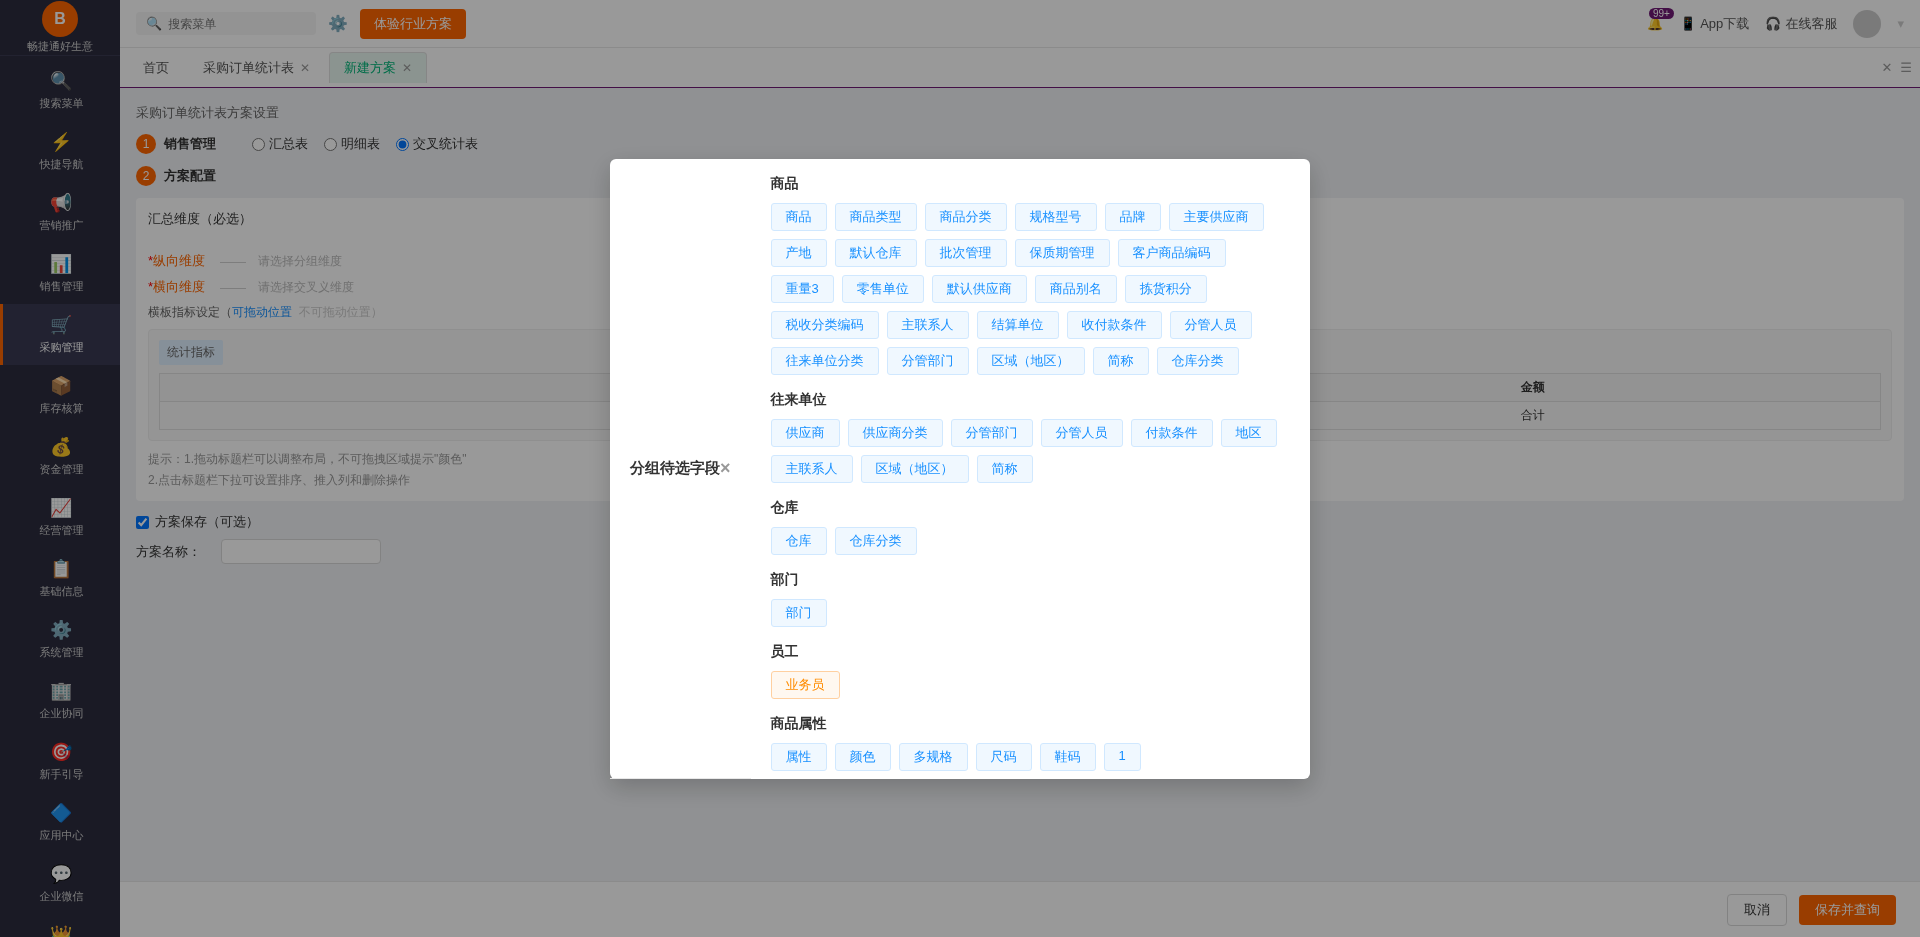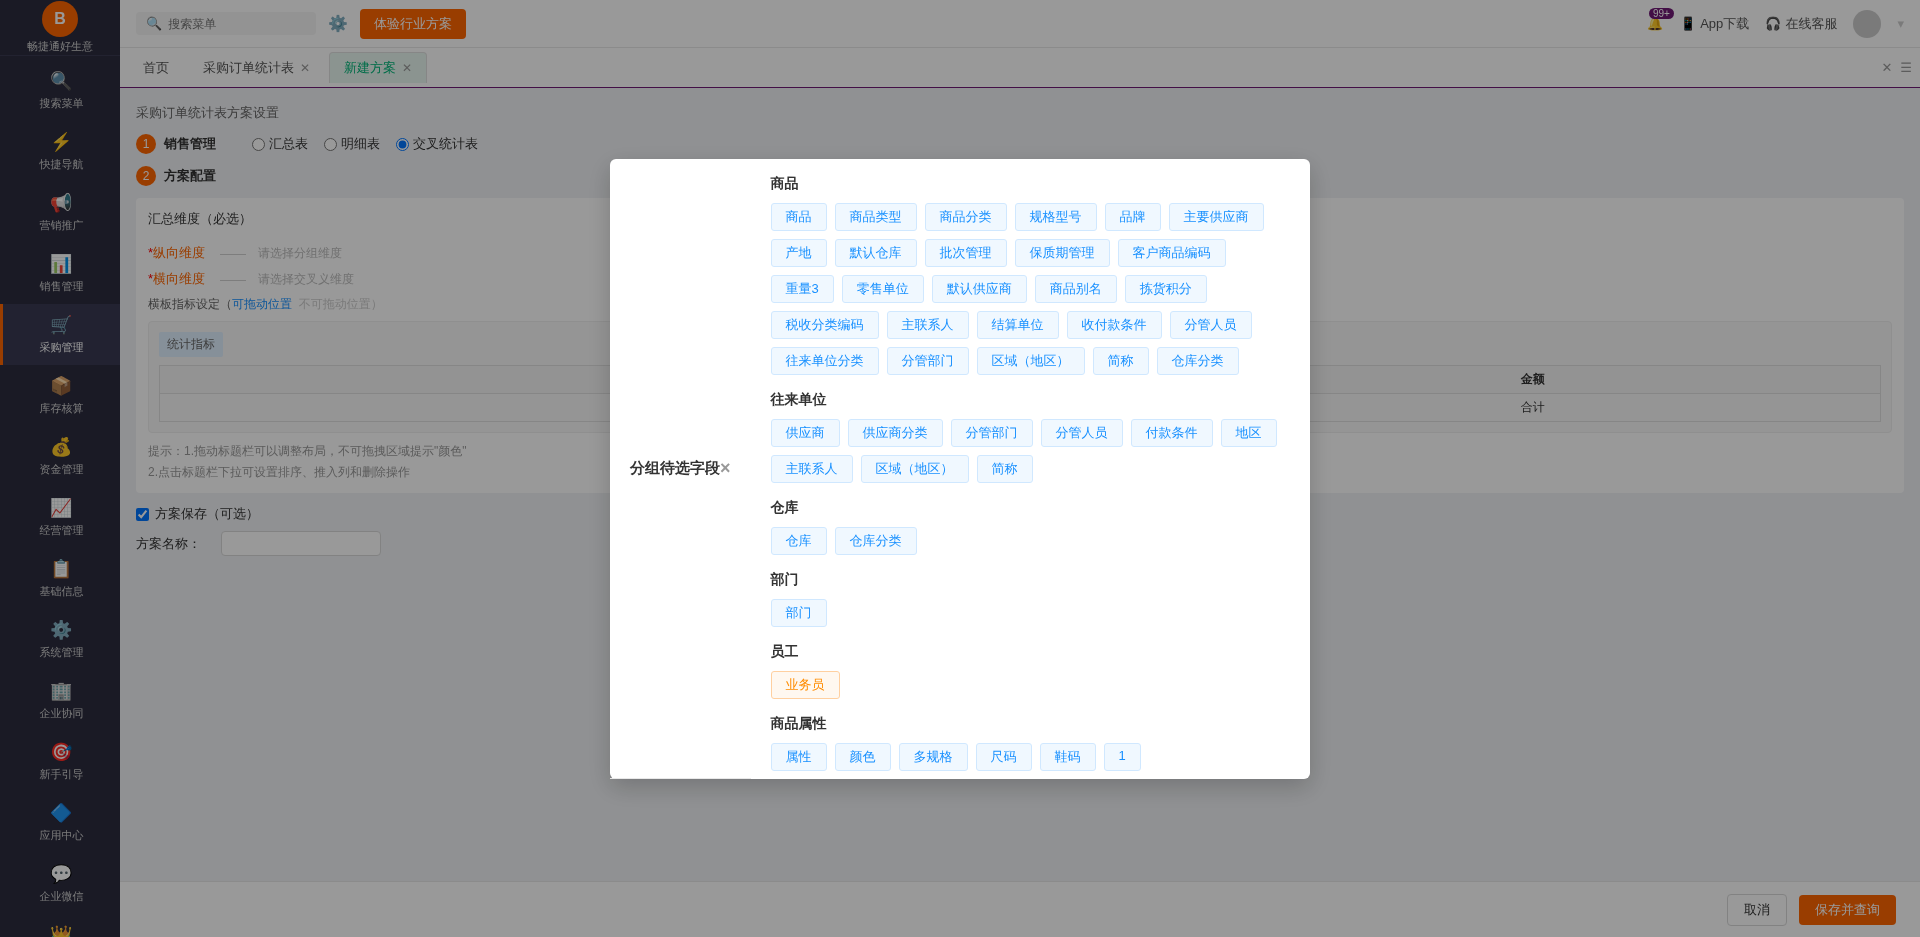--- a/index.html
+++ b/index.html
@@ -84,21 +84,21 @@
     .step-badge {
       background: #ff6600; color: #fff;
       border-radius: 50%; width: 20px; height: 20px;
       display: flex; align-items: center; justify-content: center;
       font-size: 12px; flex-shrink: 0;
     }
     .step-label { font-weight: bold; font-size: 13px; }
     .template-options { display: flex; align-items: center; gap: 16px; margin-left: 28px; }
     .radio-option { display: flex; align-items: center; gap: 4px; cursor: pointer; font-size: 13px; }
     .section-config { background: #fff; border-radius: 4px; padding: 12px; margin-bottom: 12px; }
-    .config-row { display: flex; align-items: center; gap: 8px; margin-bottom: 16px; }
+    .config-row { display: flex; align-items: center; gap: 8px; margin-bottom: 24px; }
     .config-label { color: #333; font-size: 13px; min-width: 80px; }
     .required { color: #f00; }
     .dimension-row { display: flex; align-items: center; gap: 12px; margin-bottom: 8px; }
     .dim-label { color: #f60; font-size: 13px; min-width: 60px; }
     .dim-dash { color: #ccc; }
     .dim-placeholder { color: #bbb; font-size: 12px; }
     .metrics-area { background: #f9f9f9; border: 1px solid #eee; border-radius: 4px; padding: 10px; margin-bottom: 10px; }
     .metrics-title { font-size: 12px; color: #666; margin-bottom: 8px; background: #e0f0ff; padding: 4px 8px; display: inline-block; border-radius: 2px; }
     .metrics-table { width: 100%; border-collapse: collapse; }
     .metrics-table th, .metrics-table td { border: 1px solid #e0e0e0; padding: 5px 10px; font-size: 12px; text-align: center; }

